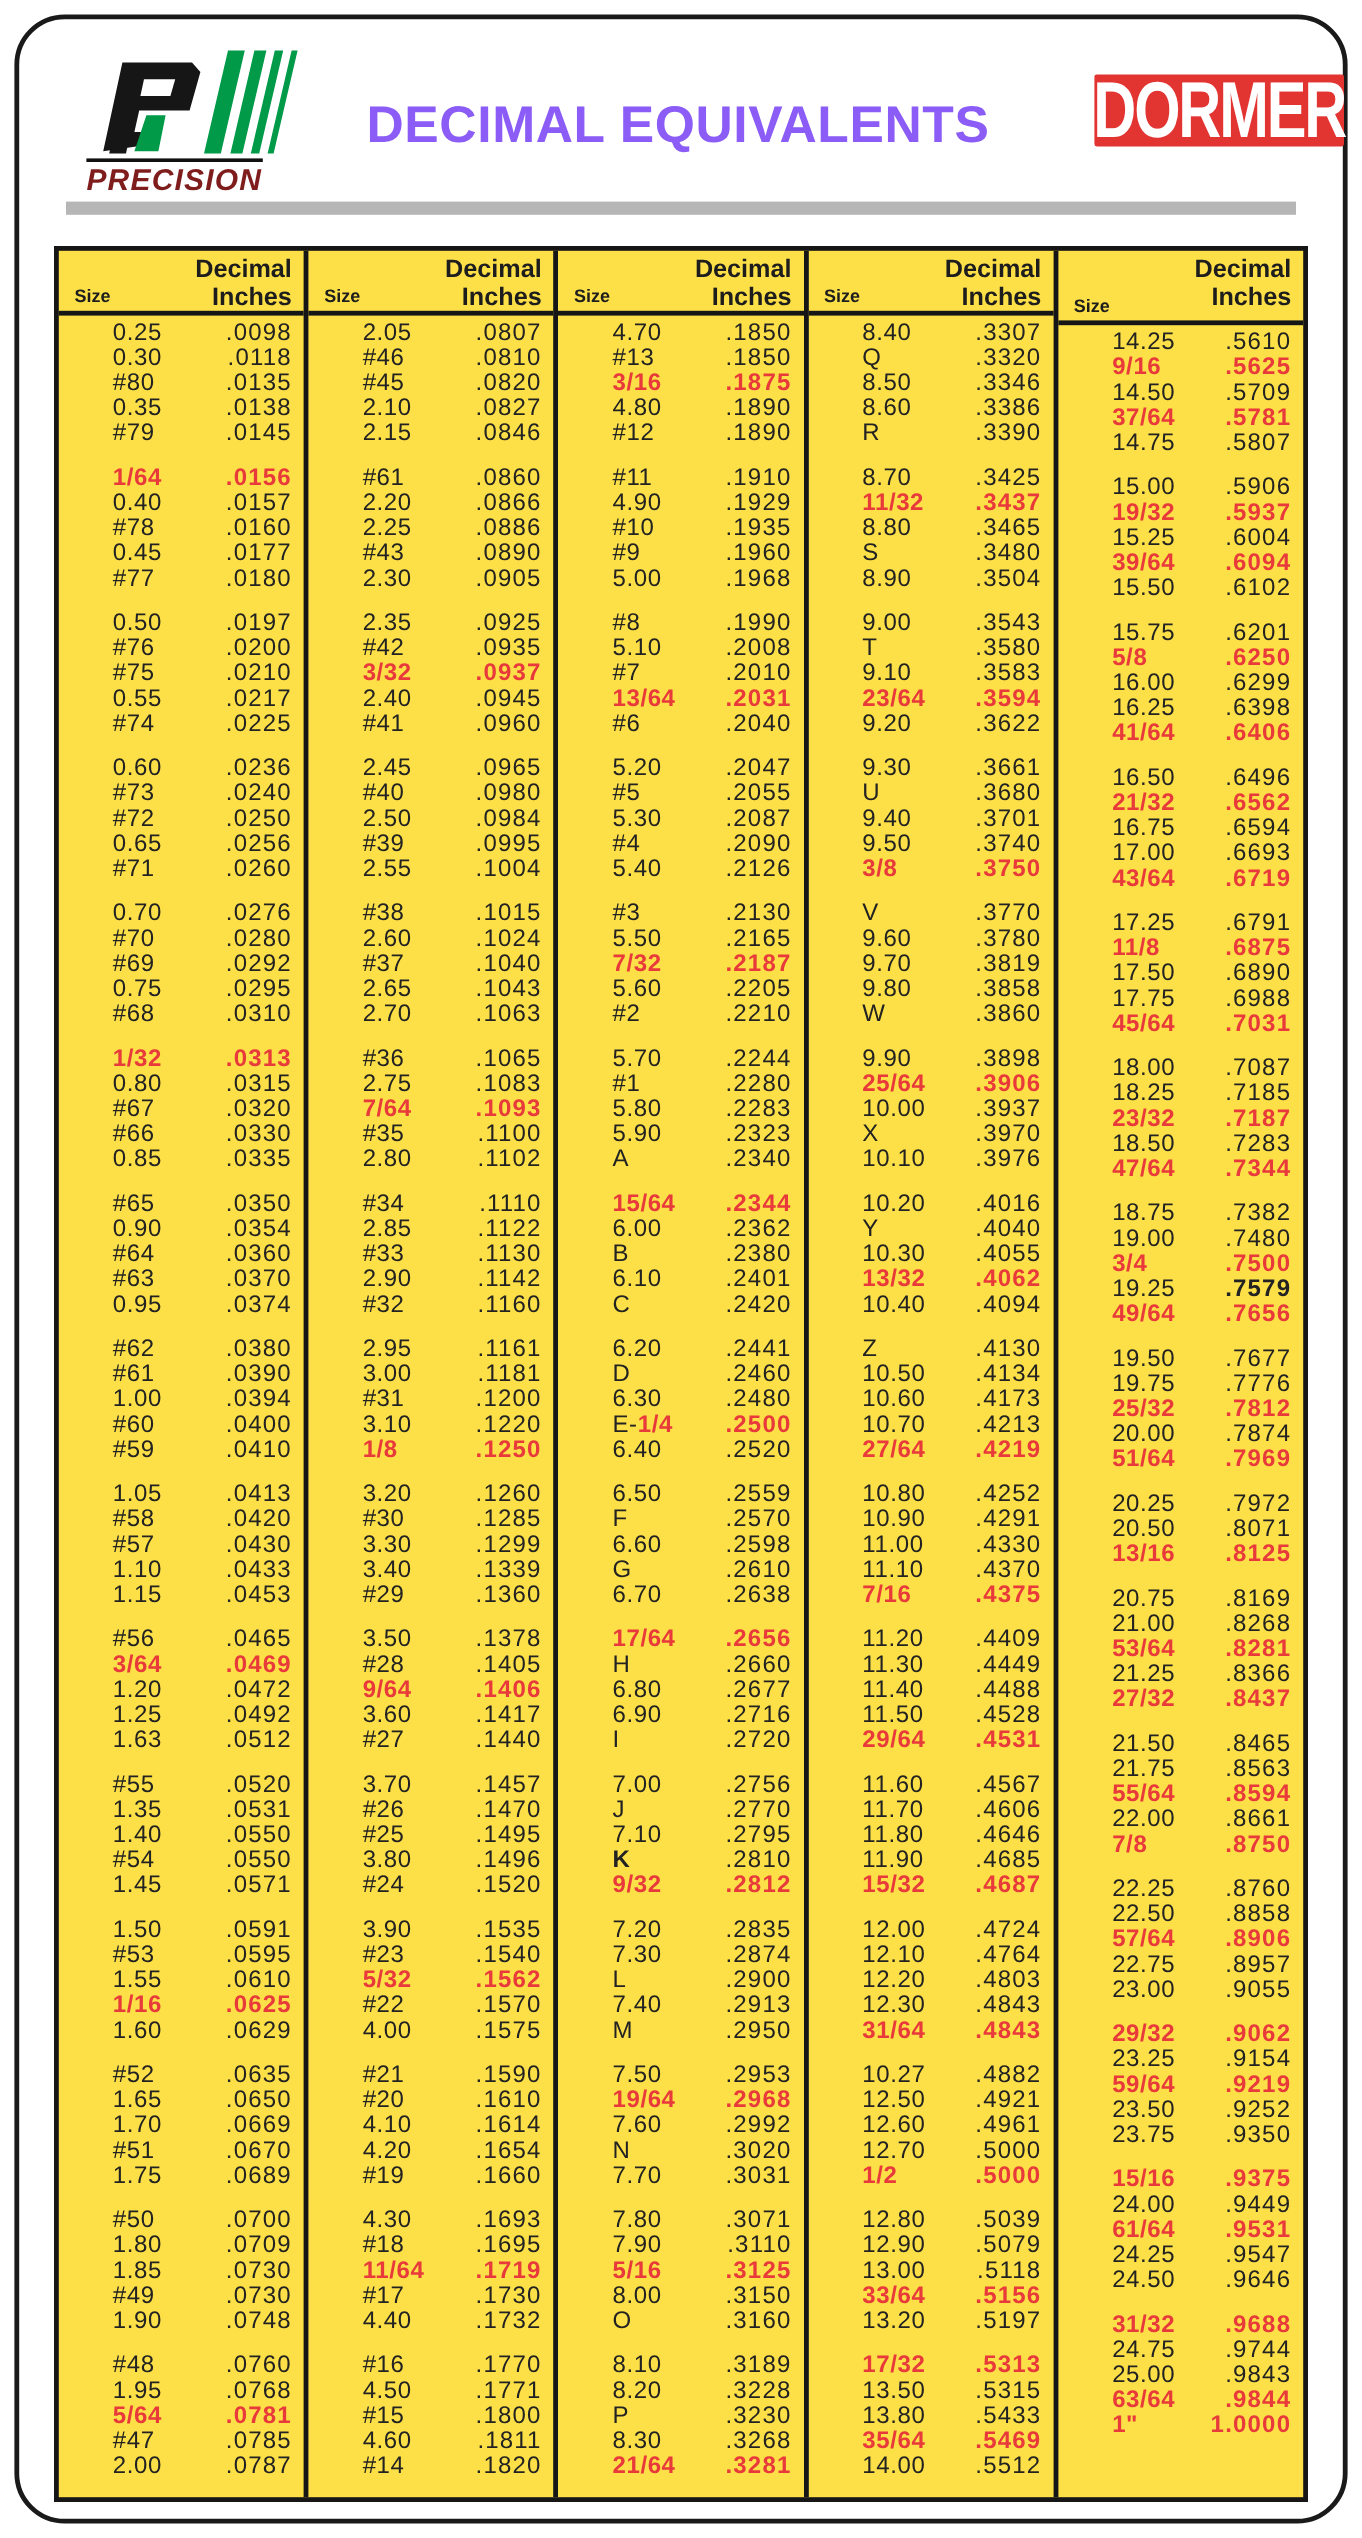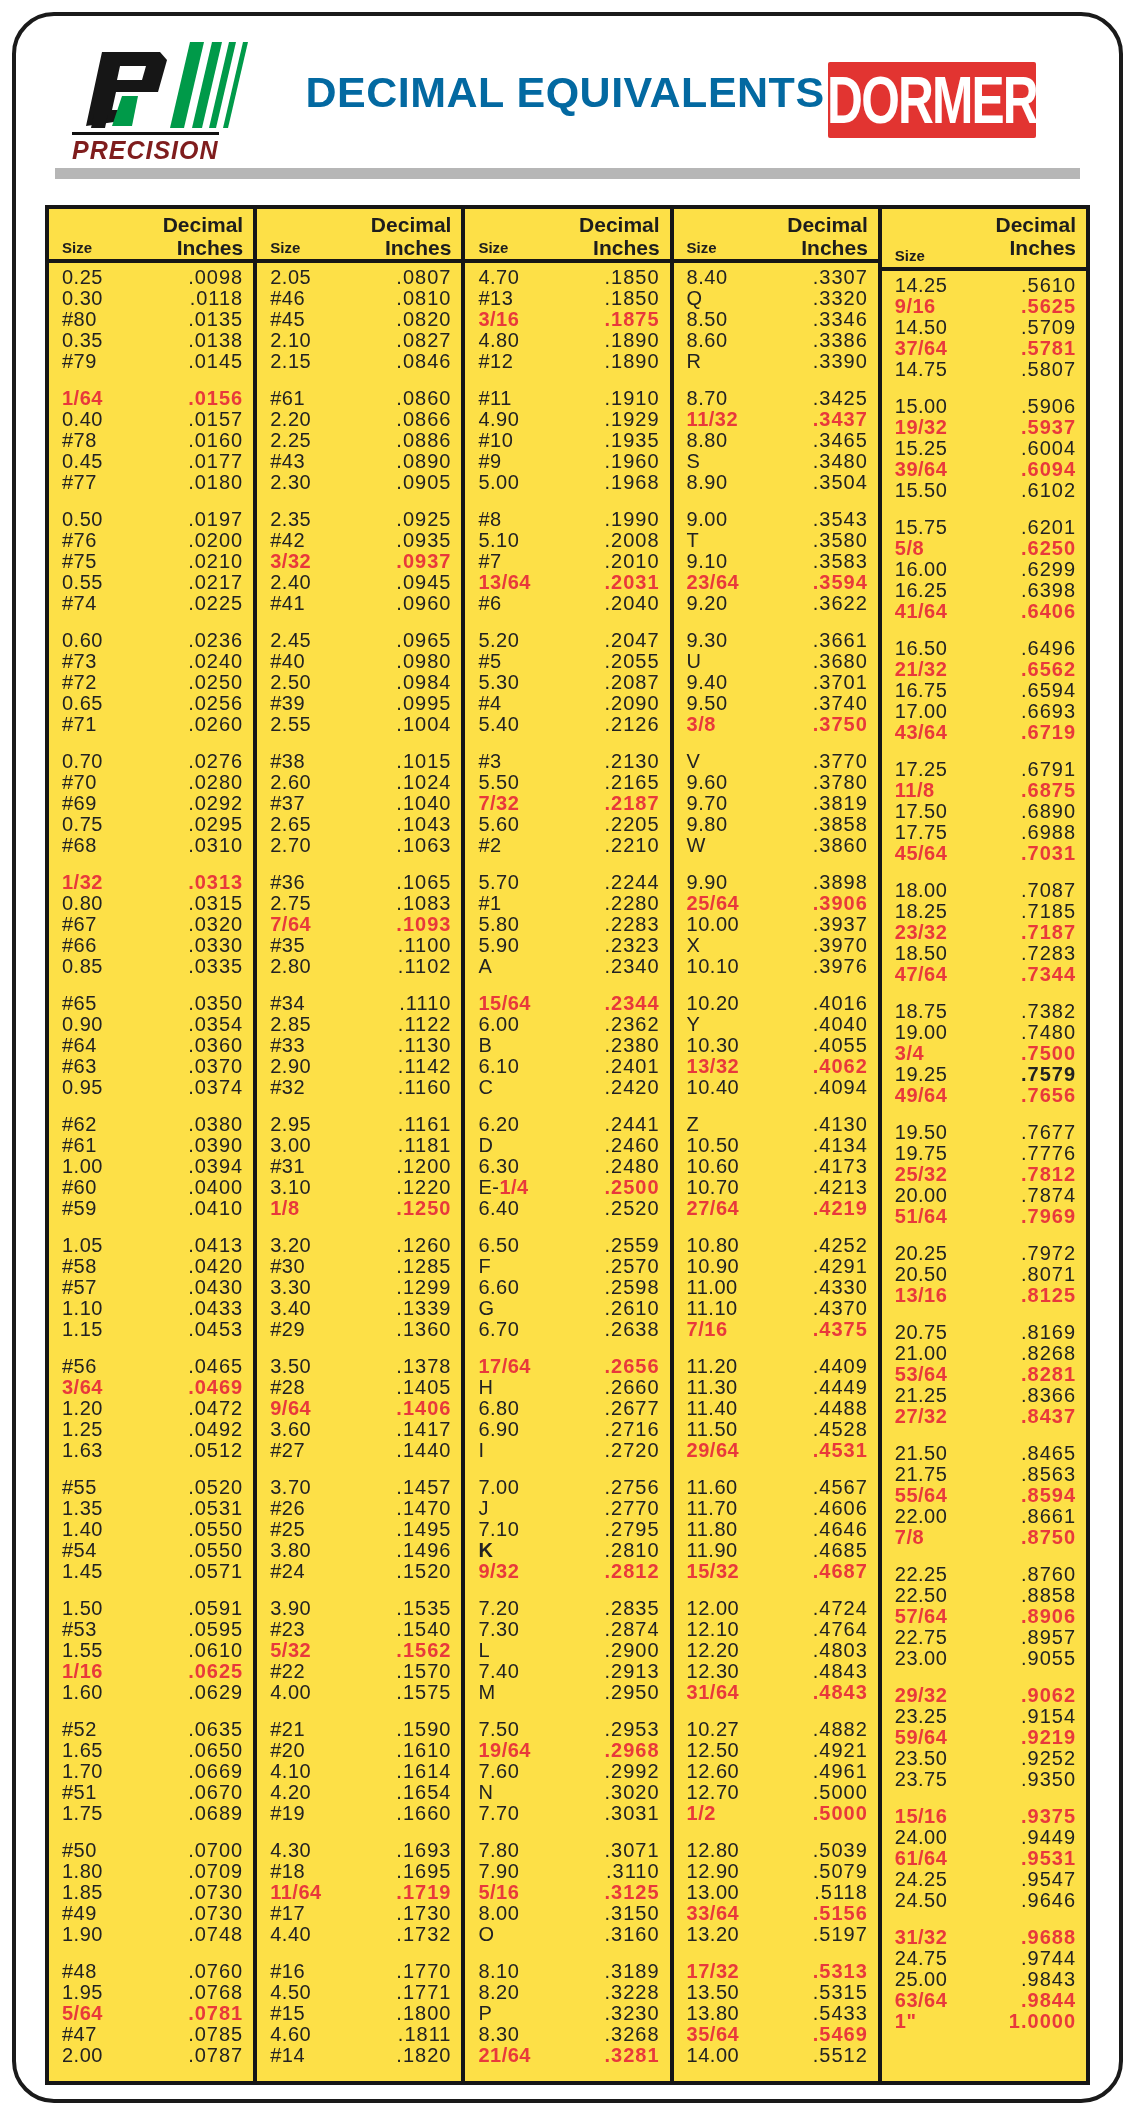--- a/index.html
+++ b/index.html
@@ -2,32 +2,32 @@
 <html><head>
 <meta charset="utf-8">
 <style>
   html,body{margin:0;padding:0;background:#ffffff;}
   body{width:1135px;height:2115px;position:relative;font-family:"Liberation Sans",sans-serif;color:#1d1d1d;overflow:hidden;}
   .card{position:absolute;left:12px;top:12px;right:12px;bottom:12px;border:4px solid #1a1a1a;border-radius:42px;background:#fff;}
   
   .precision{position:absolute;left:72px;top:40px;width:200px;height:122px;}
   .precision svg{display:block;}
   .precision-text{font-style:italic;font-weight:bold;font-size:25px;letter-spacing:1px;color:#7f1d1d;margin-top:-2px;border-top:3px solid #111;display:inline-block;padding-top:1px;}
-  .page-title{position:absolute;left:290px;top:68px;width:550px;text-align:center;font-size:43px;font-weight:bold;letter-spacing:0.5px;color:#0369a1;white-space:nowrap;}
-  .dormer{position:absolute;left:828px;top:62px;width:208px;height:76px;background:#e23431;display:flex;align-items:center;justify-content:center;border-radius:2px;}
+  .page-title{position:absolute;left:290px;top:80px;width:550px;text-align:center;font-size:43px;font-weight:bold;letter-spacing:0.5px;color:#8b5cf6;white-space:nowrap;}
+  .dormer{position:absolute;left:912px;top:62px;width:208px;height:60px;background:#e23431;display:flex;align-items:center;justify-content:center;border-radius:2px;}
   .dormer span{color:#ffffff;font-weight:bold;font-size:54px;letter-spacing:-2px;transform:scale(0.92,1.22);white-space:nowrap;}
   .gray-bar{position:absolute;left:55px;top:168px;width:1025px;height:11px;background:#b6b6b6;}
   
   .dec-table{position:absolute;left:45px;top:205px;width:1045px;height:1880px;border:4px solid #161616;display:flex;box-sizing:border-box;background:#fde047;}
   .colgroup{flex:1 1 0;min-width:0;display:flex;flex-direction:column;}
   .colgroup + .colgroup{border-left:4px solid #161616;}
   .col-header{height:62px;border-bottom:4px solid #161616;position:relative;box-sizing:border-box;padding:4px 10px 0 13px;}
   .dec-lines{text-align:right;font-weight:bold;font-size:21px;line-height:23px;}
   .size-label{position:absolute;left:13px;bottom:3px;font-weight:bold;font-size:15px;}
-  .col-body{padding-top:4px;}
+  .col-body{padding-top:4px;padding-left:32px;}
   .block{margin-bottom:16px;}
   .row{height:21px;line-height:21px;display:flex;justify-content:space-between;padding:0 10px 0 13px;font-size:20px;color:#222;}
   .row .size{letter-spacing:0.5px;white-space:nowrap;}
   .row .val{letter-spacing:1px;white-space:nowrap;}
   .red{color:#e8393b;font-weight:bold;}
   .b{font-weight:bold;}
 </style>
 </head>
 <body>
 

